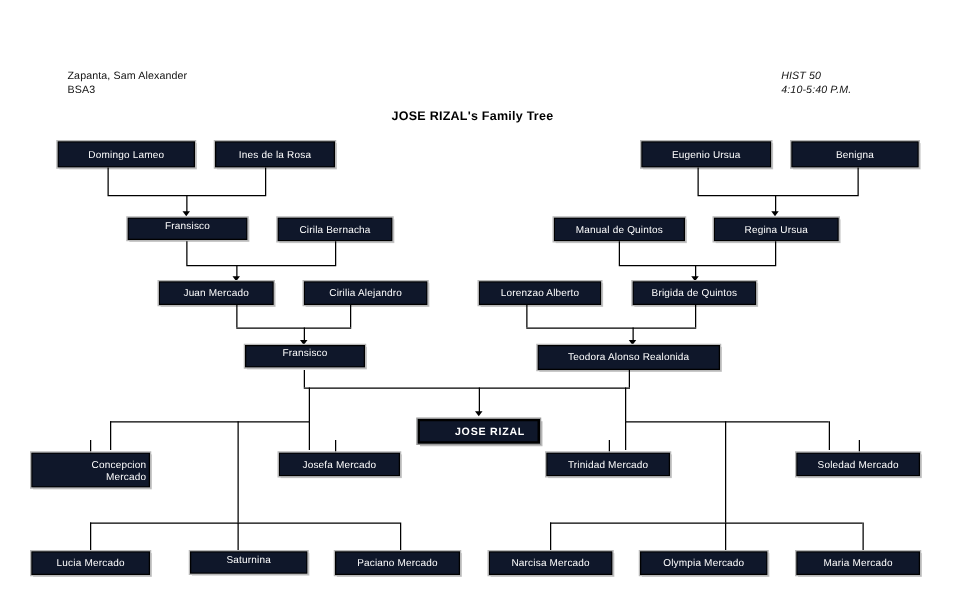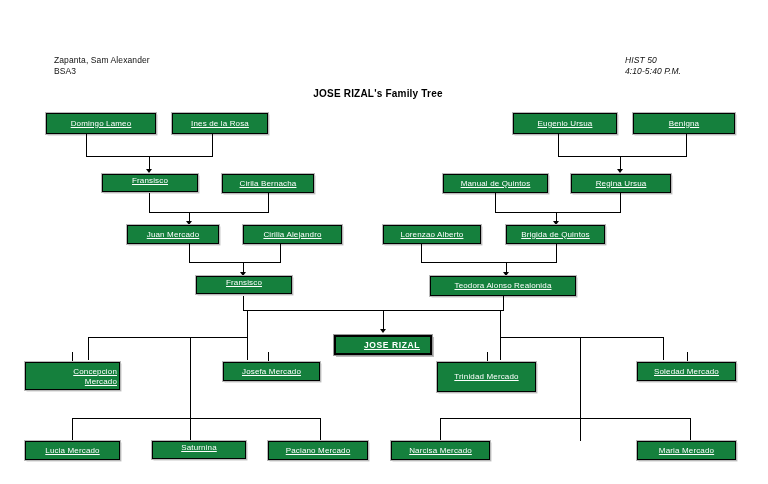--- a/index.html
+++ b/index.html
@@ -40,35 +40,34 @@
     text-align: center;
     font-size: 10px;
     font-weight: bold;
     letter-spacing: 0.2px;
   }
 
   
   .node {
     position: absolute;
     box-sizing: border-box;
-    background: #15803d;
+    background: #0f172a;
     color: #ffffff;
     border: 1px solid #000000;
     outline: 1px solid #b9b9b9;
     box-shadow: 1.5px 1.5px 0 0 #c9c9c9;
     font-size: 8px;
     line-height: 10px;
     text-align: center;
     display: flex;
     align-items: center;
     justify-content: center;
     overflow: hidden;
     padding: 0 2px;
     letter-spacing: 0.15px;
-    text-decoration: underline;
   }
   .node.two-line {
     align-items: flex-end;
     padding-top: 2px;
     line-height: 10.5px;
   }
   .node.clipped {
     align-items: flex-start;
     padding-top: 1px;
   }
@@ -184,34 +183,35 @@
   <div class="ln v" style="left:72px;  top:352px; height:10px;"></div>
   <div class="ln v" style="left:268px; top:352px; height:10px;"></div>
   <div class="ln v" style="left:487px; top:352px; height:10px;"></div>
   <div class="ln v" style="left:687px; top:352px; height:10px;"></div>
 
   <div class="node two-line" style="left:25px; top:362px; width:95px; height:28px; flex-direction:column;">
     <span>Concepcion</span>
     <span>Mercado</span>
   </div>
   <div class="node" style="left:223px; top:362px; width:97px; height:19px;">Josefa Mercado</div>
-  <div class="node" style="left:437px; top:362px; width:99px; height:30px;">Trinidad Mercado</div>
+  <div class="node" style="left:437px; top:362px; width:99px; height:19px;">Trinidad Mercado</div>
   <div class="node" style="left:637px; top:362px; width:99px; height:19px;">Soledad Mercado</div>
 
   <div class="ln v" style="left:190px; top:337px; height:81px;"></div>
   <div class="ln h" style="left:72px;  top:418px; width:248px;"></div>
   <div class="ln v" style="left:72px;  top:418px; height:23px;"></div>
   <div class="ln v" style="left:190px; top:418px; height:23px;"></div>
   <div class="ln v" style="left:320px; top:418px; height:23px;"></div>
 
   <div class="ln v" style="left:580px; top:337px; height:81px;"></div>
   <div class="ln h" style="left:440px; top:418px; width:250px;"></div>
   <div class="ln v" style="left:440px; top:418px; height:23px;"></div>
   <div class="ln v" style="left:580px; top:418px; height:23px;"></div>
   <div class="ln v" style="left:690px; top:418px; height:23px;"></div>
 
   <div class="node" style="left:25px; top:441px; width:95px; height:19px;">Lucia Mercado</div>
   <div class="node clipped" style="left:152px; top:441px; width:94px; height:18px;">Saturnina</div>
   <div class="node" style="left:268px; top:441px; width:100px; height:19px;">Paciano Mercado</div>
   <div class="node" style="left:391px; top:441px; width:99px; height:19px;">Narcisa Mercado</div>
+  <div class="node" style="left:512px; top:441px; width:102px; height:19px;">Olympia Mercado</div>
   <div class="node" style="left:637px; top:441px; width:99px; height:19px;">Maria Mercado</div>
 
 </div>
 
 </body></html>

